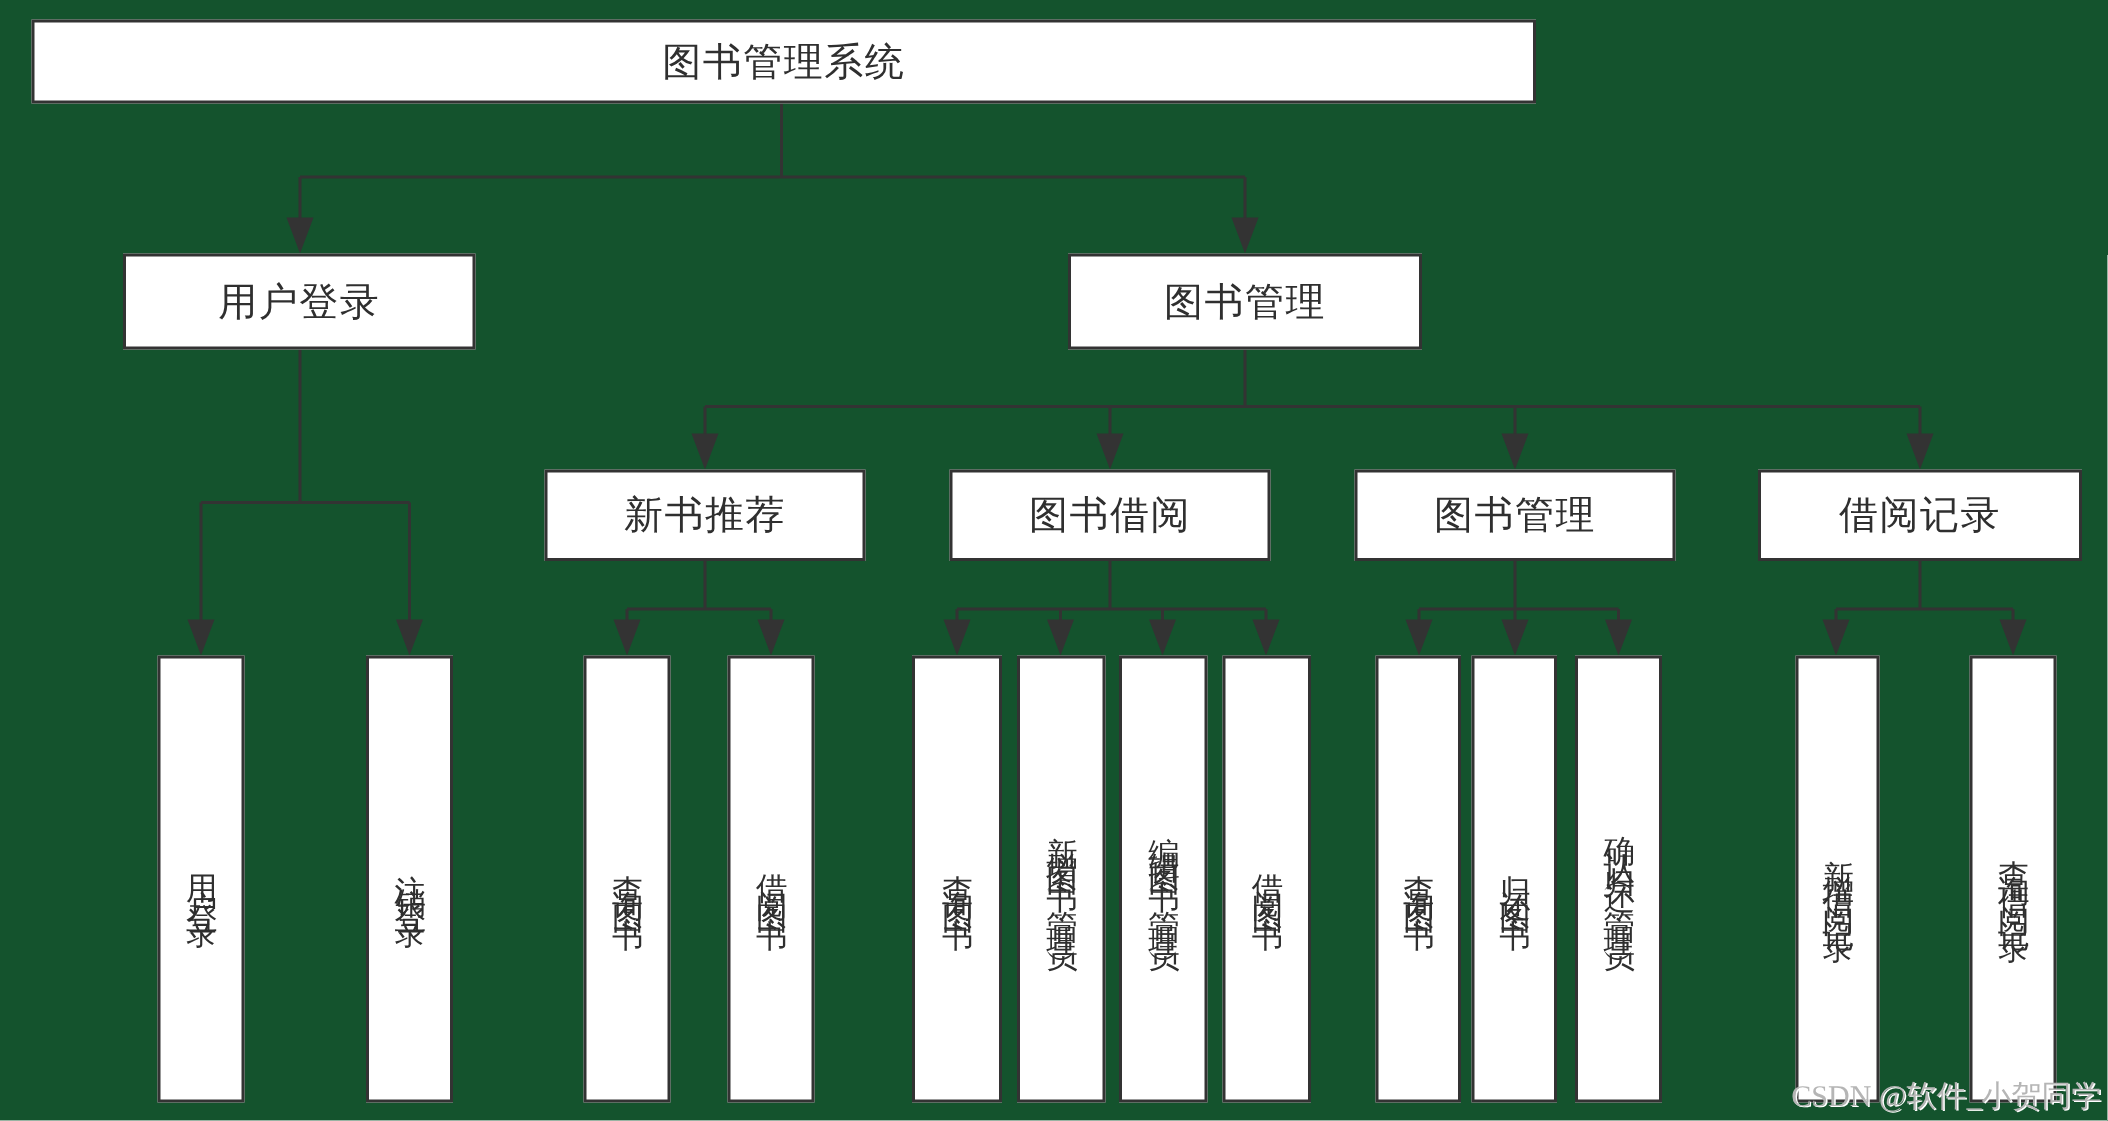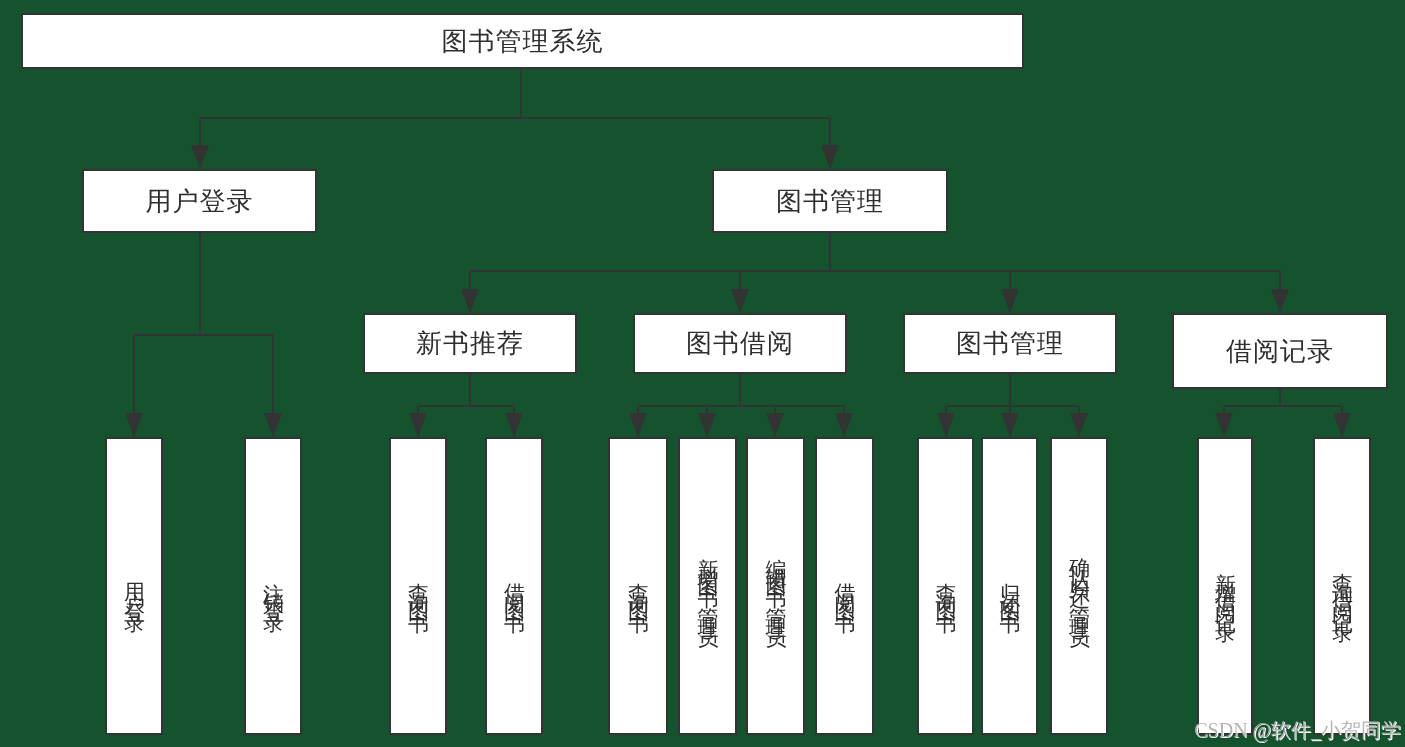--- a/index.html
+++ b/index.html
@@ -107,21 +107,21 @@
 
   <div class="node h-node" style="left:712px; top:169px; width:236px; height:64px;">
     <span>图书管理</span>
   </div>
   <div class="node h-node" style="left:633px; top:313px; width:214px; height:61px;">
     <span>图书借阅</span>
   </div>
   <div class="node h-node" style="left:903px; top:313px; width:214px; height:61px;">
     <span>图书管理</span>
   </div>
-  <div class="node h-node" style="left:1172px; top:313px; width:216px; height:76px;">
+  <div class="node h-node" style="left:1172px; top:313px; width:216px; height:61px;">
     <span>借阅记录</span>
   </div>
 
   <div class="node leaf" style="left:105px; top:437px; width:58px; height:298px;">
     <span>用户登录</span>
   </div>
   <div class="node leaf" style="left:244px; top:437px; width:58px; height:298px;">
     <span>注销登录</span>
   </div>
 

